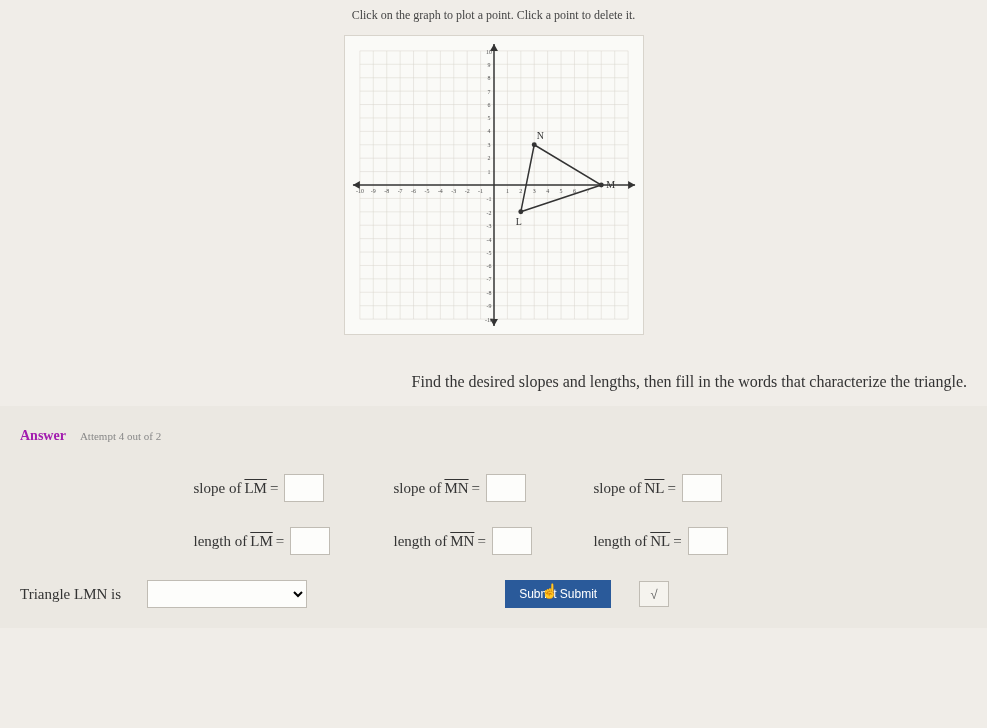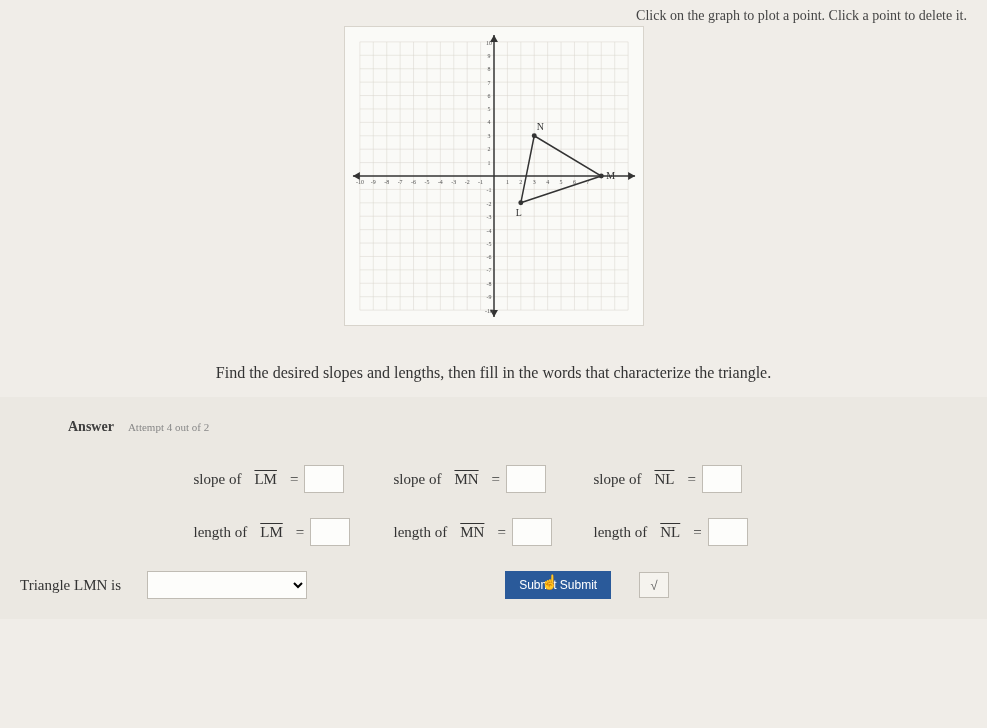--- a/index.html
+++ b/index.html
@@ -10,77 +10,75 @@
     color: #333;
     width: 987px;
     height: 728px;
     overflow: hidden;
   }
   .top-section {
     padding: 8px 20px 20px 20px;
     text-align: center;
   }
   .instruction {
-    font-size: 14px;
+    font-size: 12px;
     color: #444;
-    margin-bottom: 2px;
-    text-align: right;
+    margin-bottom: 12px;
   }
   .graph-container {
     display: inline-block;
     position: relative;
     width: 300px;
     height: 300px;
     background: #fafaf7;
     border: 1px solid #d8d4cc;
   }
   .graph-svg {
     width: 100%;
     height: 100%;
   }
   .question-text {
-    text-align: center;
+    text-align: right;
     padding: 15px 20px;
     font-size: 16px;
     color: #333;
   }
   .answer-section {
     padding: 20px;
     background: #ebe8e2;
   }
   .answer-header {
     margin-bottom: 30px;
   }
   .answer-label {
     font-weight: bold;
     font-size: 14px;
-    color: #404040;
+    color: #a21caf;
     margin-right: 10px;
-    margin-left: 48px;
   }
   .attempt-text {
     font-size: 11px;
     color: #888;
   }
   .answer-row {
     display: flex;
     justify-content: center;
     margin-bottom: 25px;
     align-items: center;
   }
   .answer-cell {
     display: flex;
     align-items: center;
     font-size: 15px;
     color: #333;
     min-width: 200px;
   }
   .answer-cell .overline {
     text-decoration: overline;
-    margin: 0 13px;
+    margin: 0 3px;
   }
   .input-box {
     width: 40px;
     height: 28px;
     border: 1px solid #c0bcb4;
     background: #fdfdfb;
     margin-left: 6px;
     font-size: 14px;
     text-align: center;
   }

